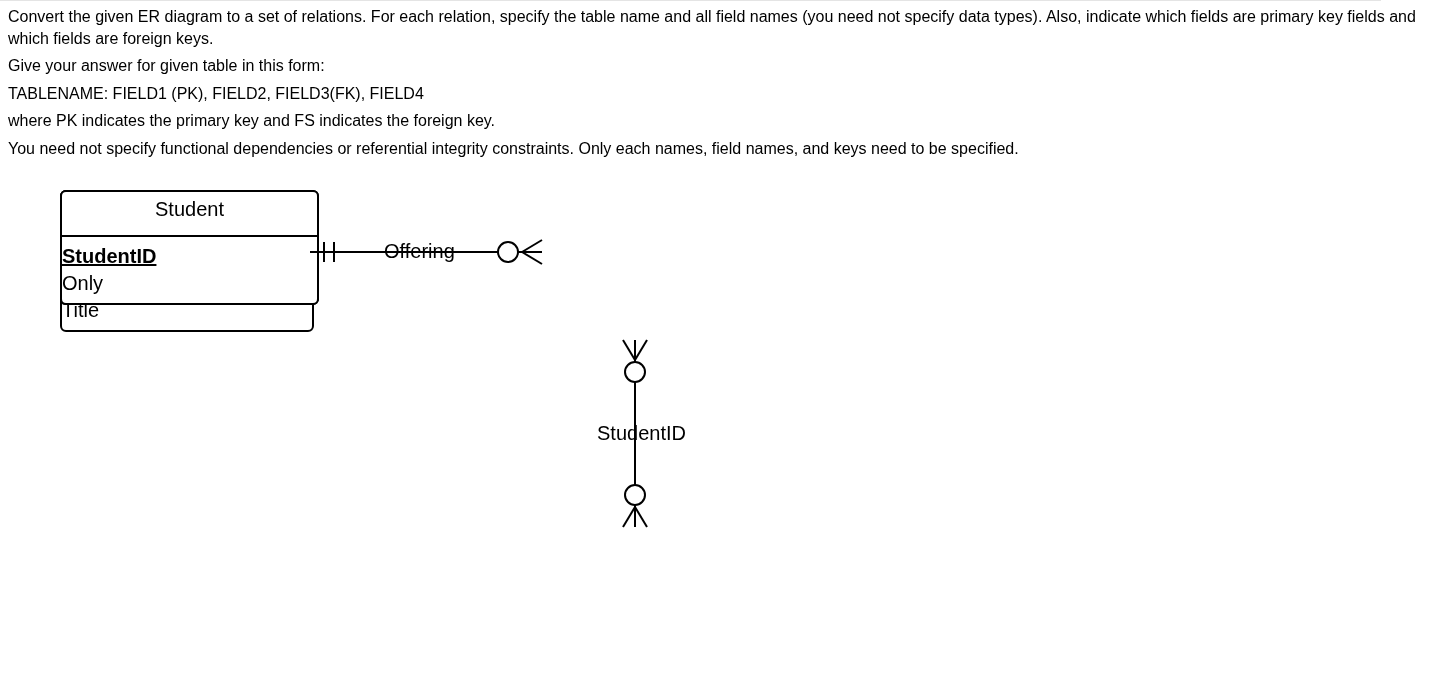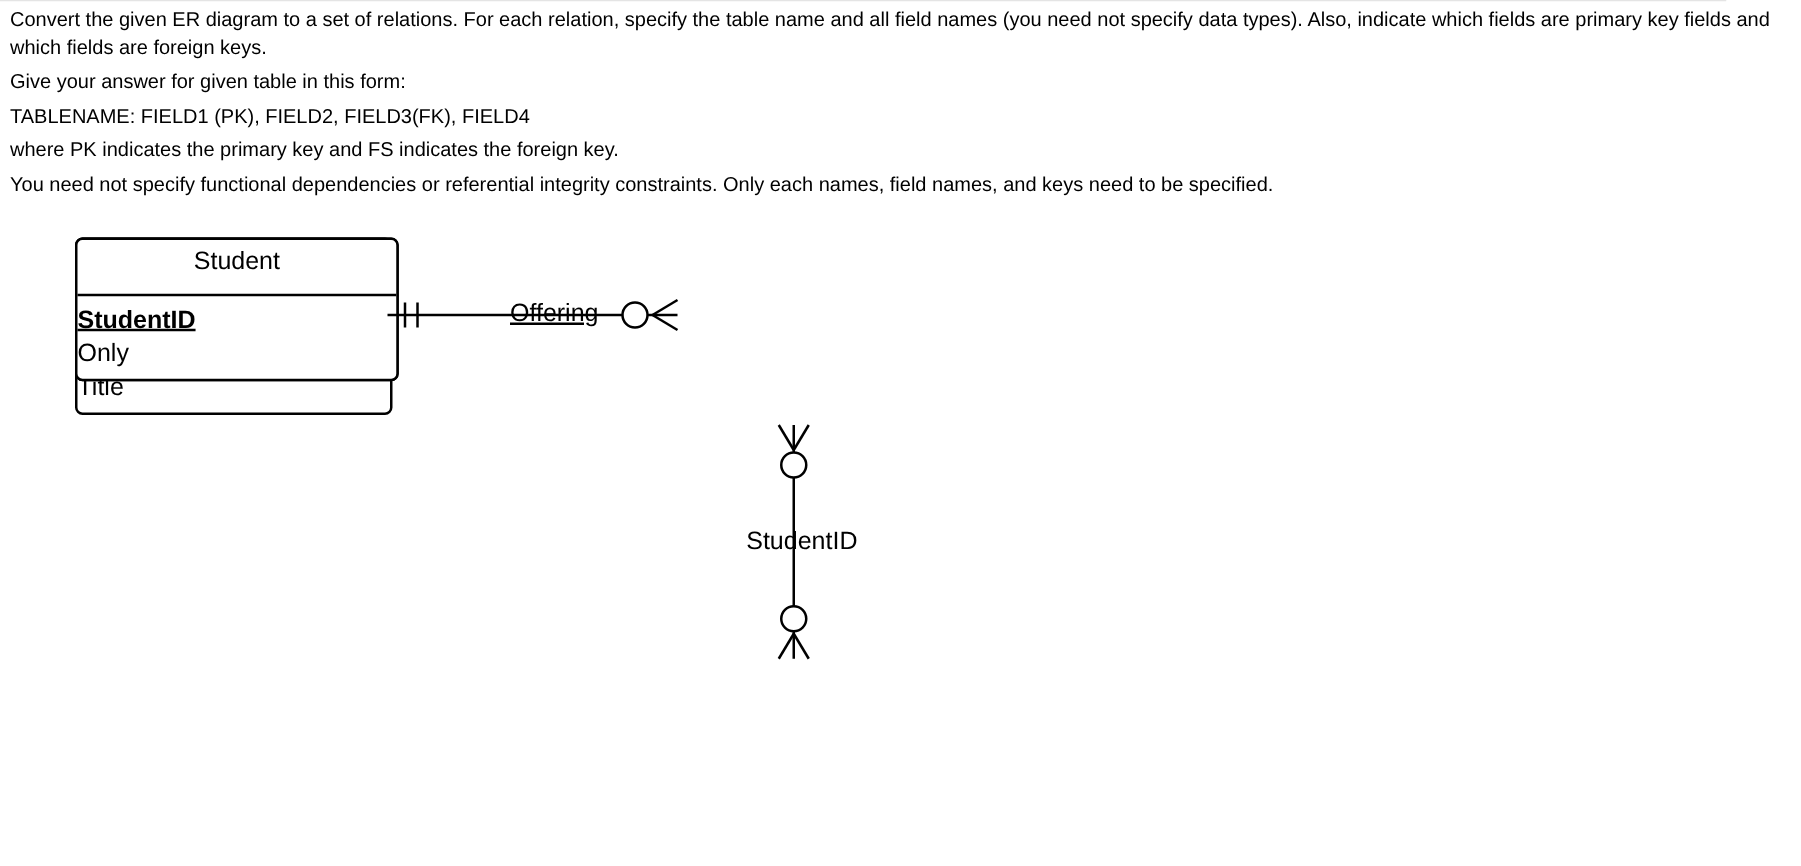--- a/index.html
+++ b/index.html
@@ -116,21 +116,21 @@
     <line x1="0" y1="22" x2="232" y2="22" stroke="#000" stroke-width="2"></line>
 
     <line x1="14" y1="12" x2="14" y2="32" stroke="#000" stroke-width="2"></line>
     <line x1="24" y1="12" x2="24" y2="32" stroke="#000" stroke-width="2"></line>
 
     <circle cx="198" cy="22" r="10" fill="#fff" stroke="#000" stroke-width="2"></circle>
 
     <line x1="212" y1="22" x2="232" y2="10" stroke="#000" stroke-width="2"></line>
     <line x1="212" y1="22" x2="232" y2="34" stroke="#000" stroke-width="2"></line>
   </svg>
-  <div class="rel-label" style="left:348px; top:50px;text-decoration:underline;">Offering</div>
+  <div class="rel-label" style="left:324px; top:50px;">Offering</div>
 
   <svg class="rel" style="left:550px; top:150px; width:60px; height:187px;">
 
     <line x1="25" y1="0" x2="25" y2="187" stroke="#000" stroke-width="2"></line>
 
     <line x1="25" y1="20" x2="13" y2="0" stroke="#000" stroke-width="2"></line>
     <line x1="25" y1="20" x2="37" y2="0" stroke="#000" stroke-width="2"></line>
     <circle cx="25" cy="32" r="10" fill="#fff" stroke="#000" stroke-width="2"></circle>
 
     <circle cx="25" cy="155" r="10" fill="#fff" stroke="#000" stroke-width="2"></circle>

